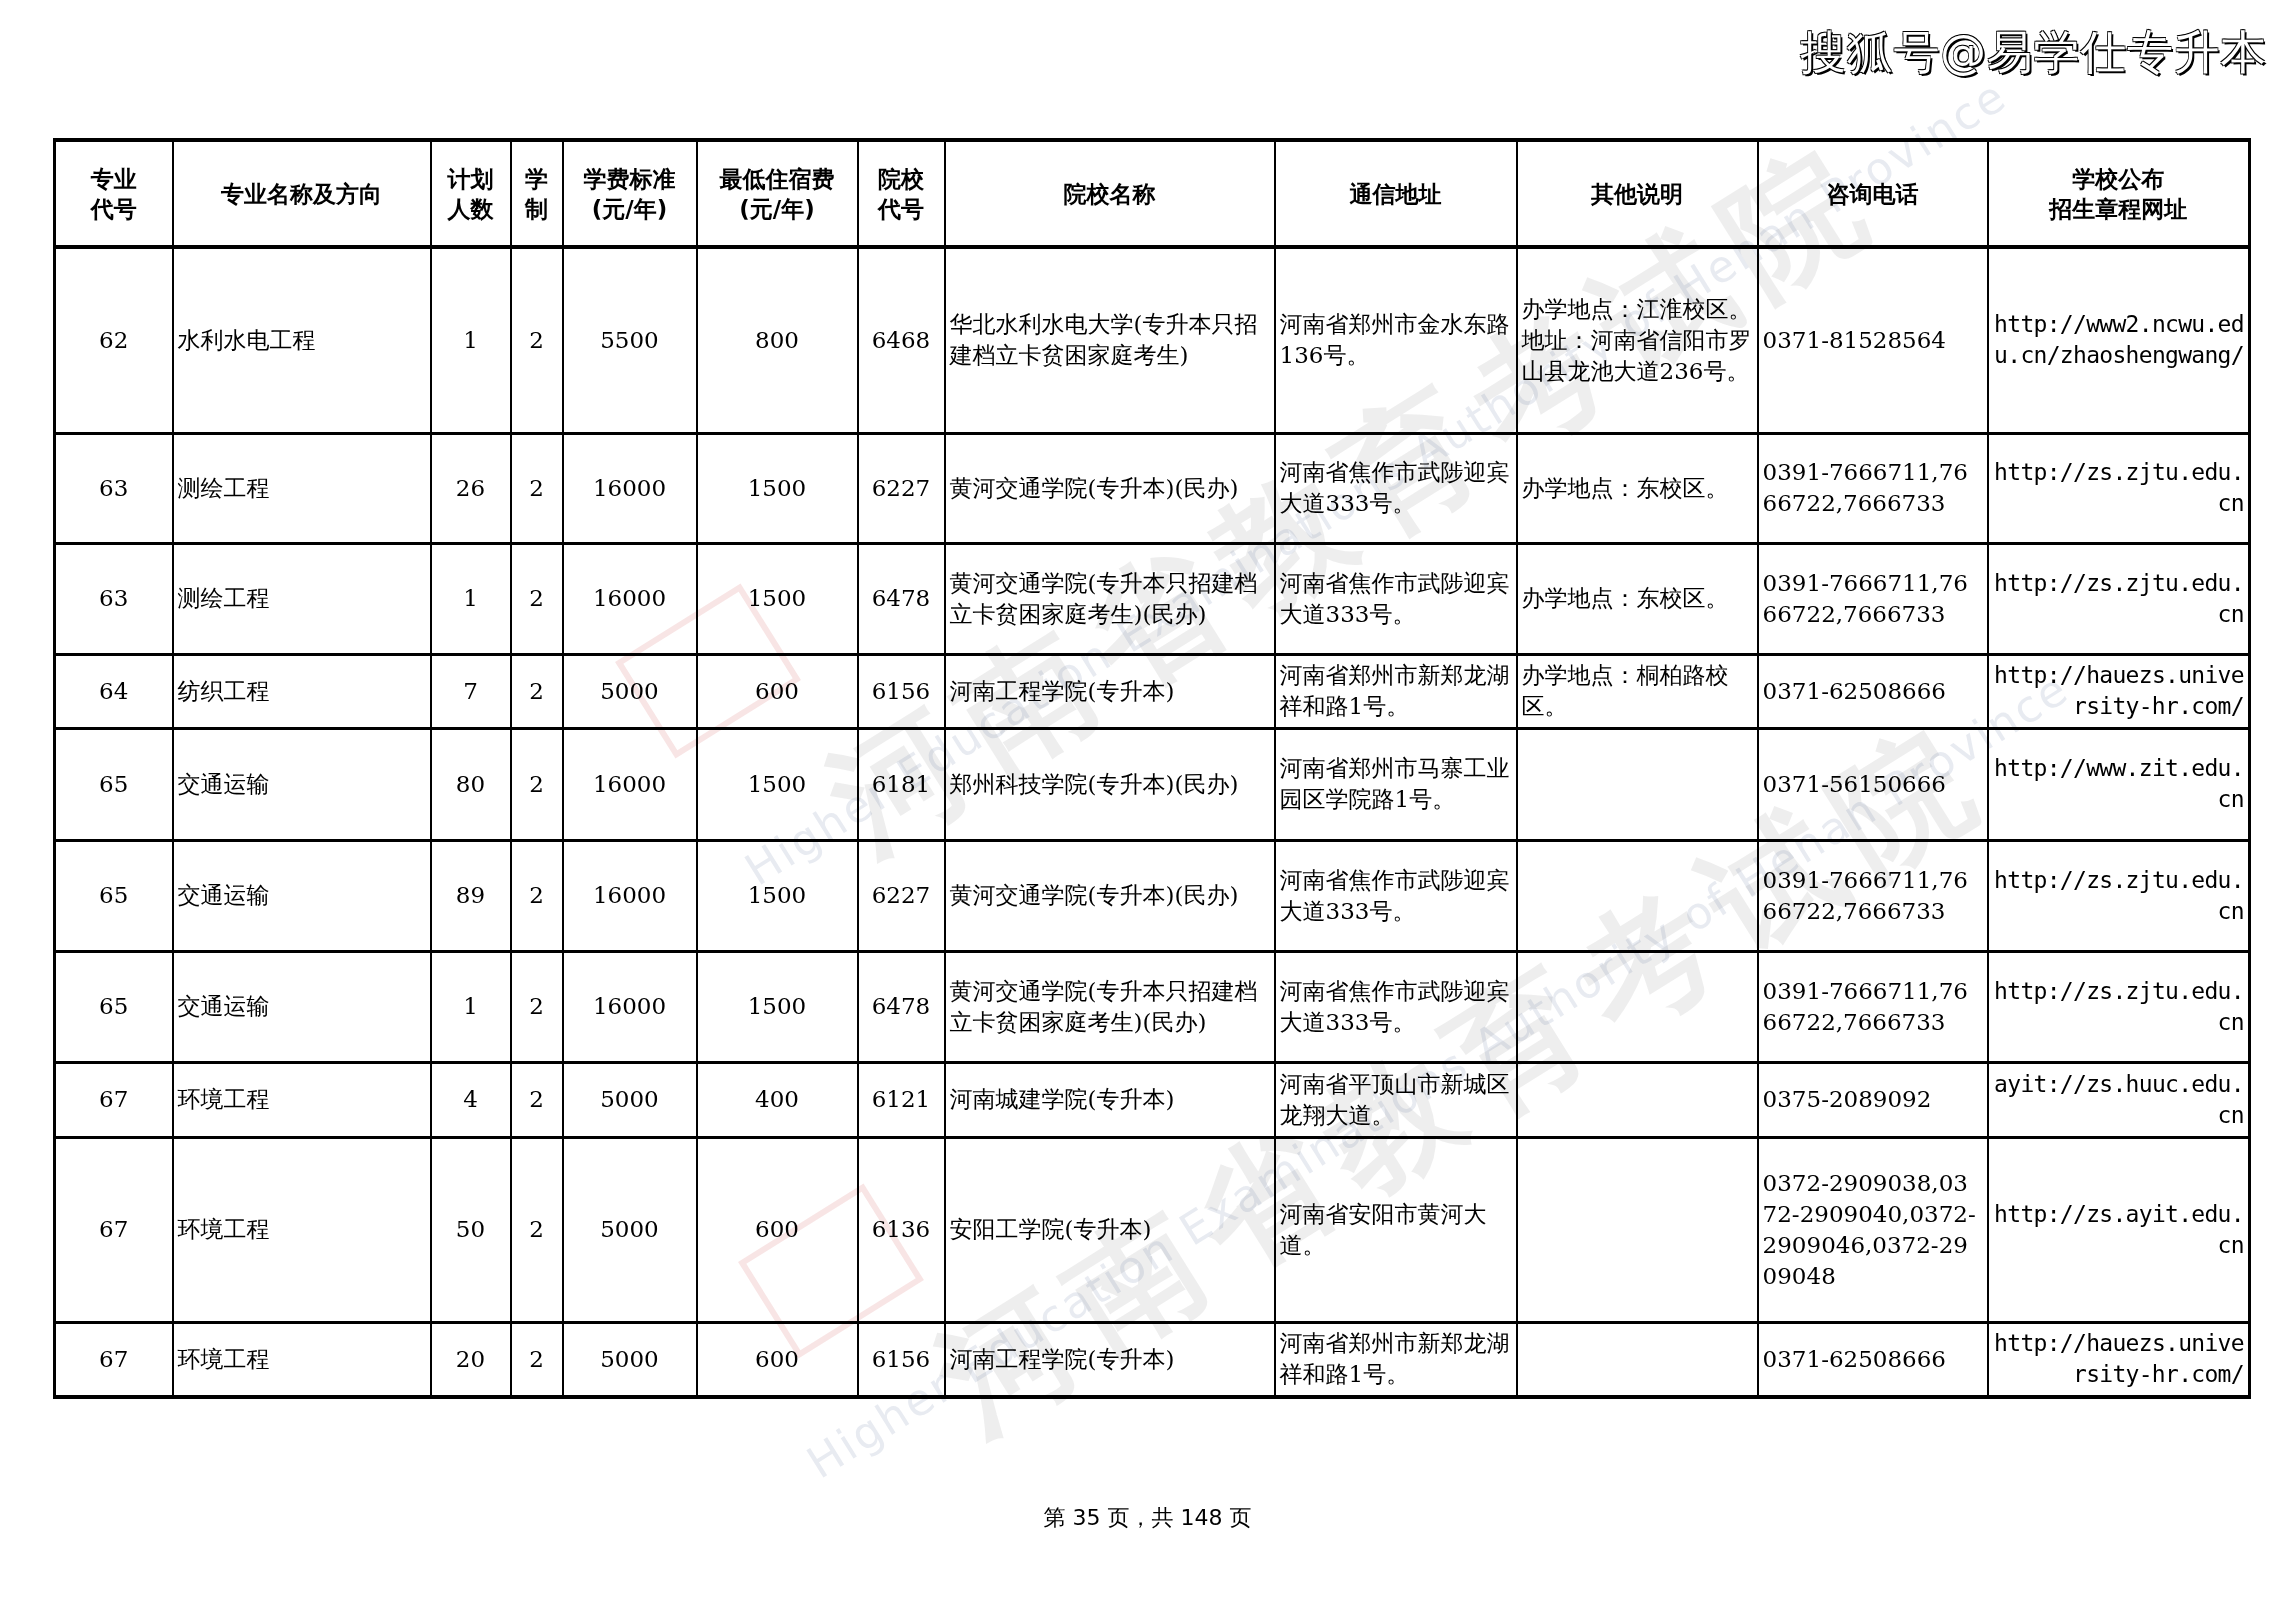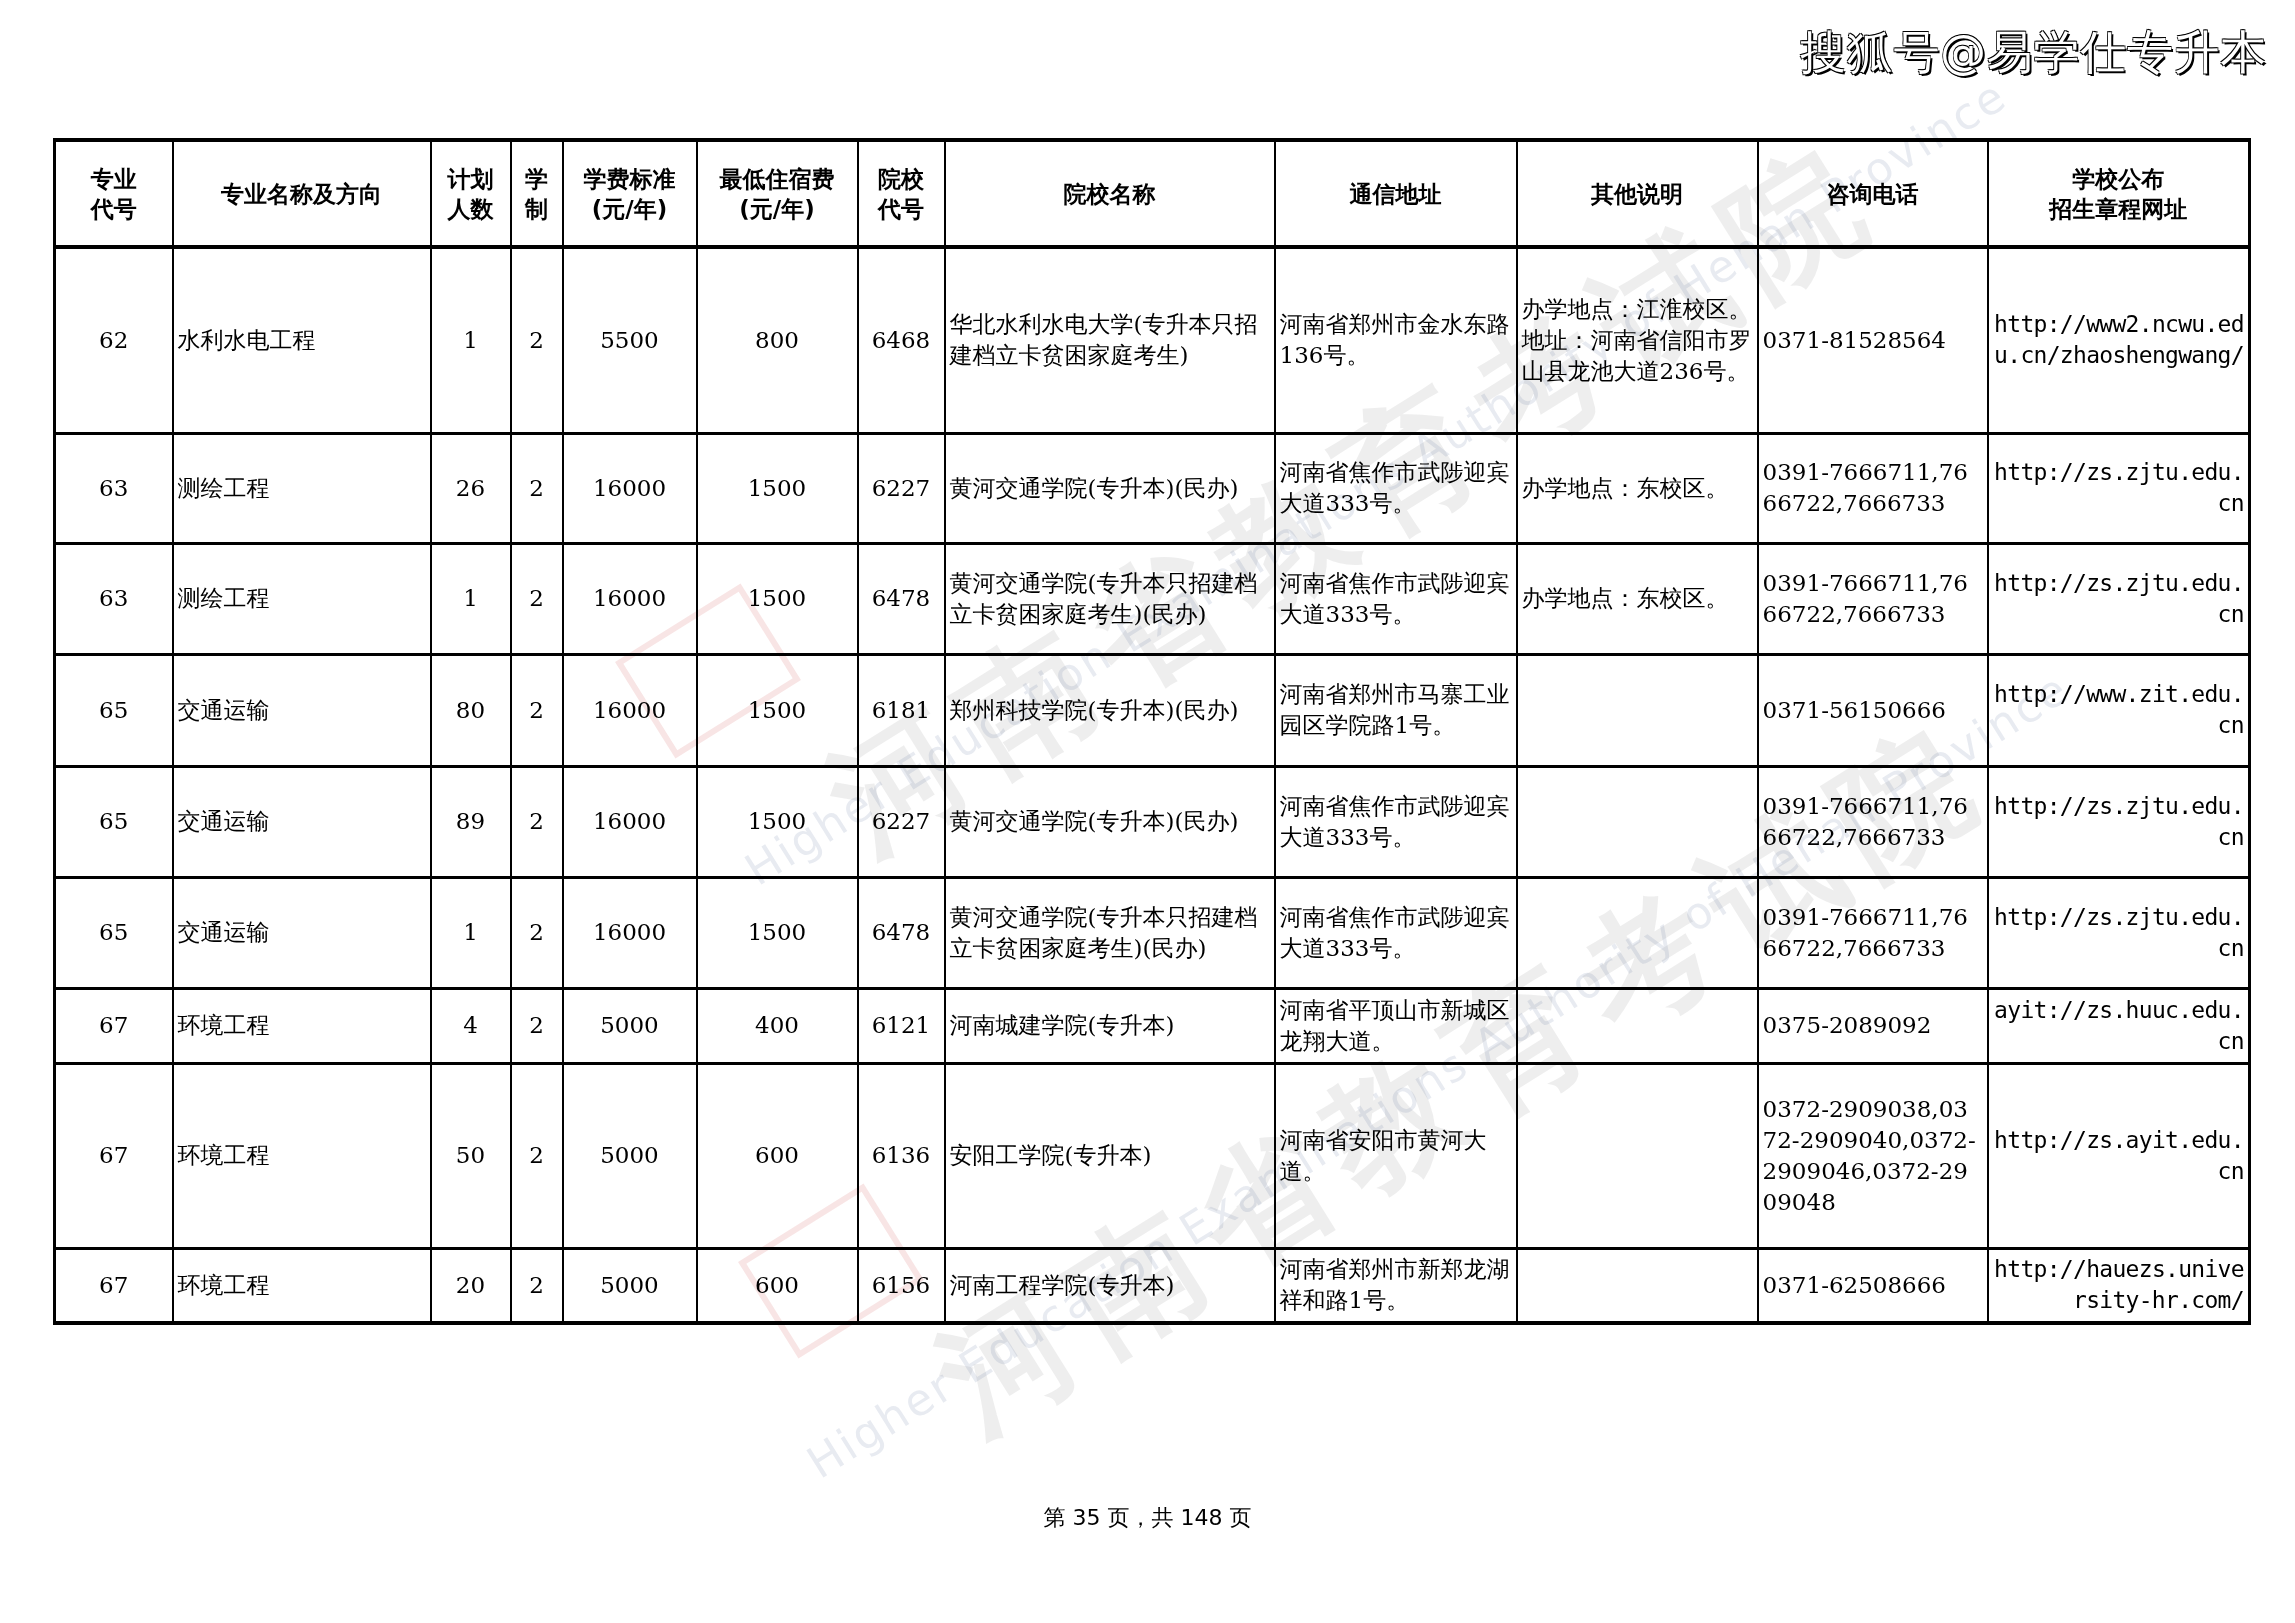--- a/index.html
+++ b/index.html
@@ -116,20 +116,34 @@
       <td class="c num">2</td>
       <td class="c num">16000</td>
       <td class="c num">1500</td>
       <td class="c num">6478</td>
       <td class="l">黄河交通学院(专升本只招建档立卡贫困家庭考生)(民办)</td>
       <td class="l">河南省焦作市武陟迎宾大道333号。</td>
       <td class="l">办学地点：东校区。</td>
       <td class="l num">0391-7666711,7666722,7666733</td>
       <td class="l mono">http://zs.zjtu.edu.cn</td>
     </tr>
+    <tr style="height:74px">
+      <td class="c num">64</td>
+      <td class="l">纺织工程</td>
+      <td class="c num">7</td>
+      <td class="c num">2</td>
+      <td class="c num">5000</td>
+      <td class="c num">600</td>
+      <td class="c num">6156</td>
+      <td class="l">河南工程学院(专升本)</td>
+      <td class="l">河南省郑州市新郑龙湖祥和路1号。</td>
+      <td class="l">办学地点：桐柏路校区。</td>
+      <td class="l num">0371-62508666</td>
+      <td class="l mono">http://hauezs.university-hr.com/</td>
+    </tr>
     <tr style="height:112px">
       <td class="c num">65</td>
       <td class="l">交通运输</td>
       <td class="c num">80</td>
       <td class="c num">2</td>
       <td class="c num">16000</td>
       <td class="c num">1500</td>
       <td class="c num">6181</td>
       <td class="l">郑州科技学院(专升本)(民办)</td>
       <td class="l">河南省郑州市马寨工业园区学院路1号。</td>

